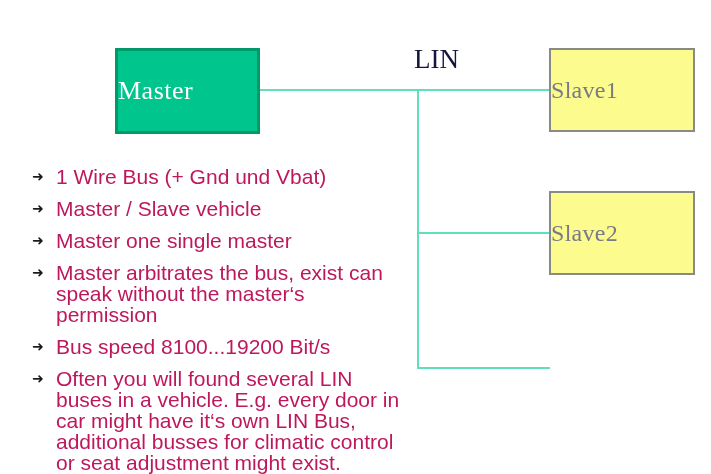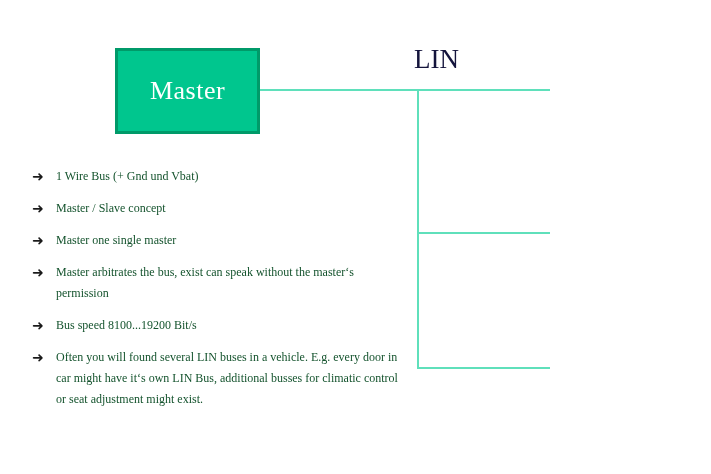--- a/index.html
+++ b/index.html
@@ -21,21 +21,20 @@
     width: 711px;
     height: 474px;
   }
 
   
   .node {
     position: absolute;
     box-sizing: border-box;
     display: flex;
     align-items: center;
-    justify-content: center;
     font-family: "Liberation Serif", "DejaVu Serif", serif;
   }
 
   .node-master {
     left: 107px;
     top: 48px;
     width: 145px;
     height: 86px;
     background: #00c68e;
     border: 3px solid #009a69;
@@ -104,56 +103,62 @@
   .bullet-marker {
     flex: 0 0 auto;
     width: 24px;
     color: #1a1a1a;
     font-size: 14px;
     line-height: 21px;
     font-family: "DejaVu Sans", sans-serif;
   }
   .bullet-text {
     flex: 1 1 auto;
-    color: #14532d;
-    font-size: 12px;
+    color: #be185d;
+    font-size: 21px;
     line-height: 21px;
-    font-family: Liberation Serif, serif;
+    font-family: Liberation Sans, sans-serif;
   }
 </style>
 </head>
 <body>
 
 <div class="slide">
 
   <div class="wire wire-h wire-master-trunk"></div>
   <div class="wire wire-v wire-trunk-vert"></div>
   <div class="wire wire-h wire-trunk-slave1"></div>
   <div class="wire wire-h wire-trunk-slave2"></div>
   <div class="wire wire-h wire-trunk-slave3"></div>
 
   <div class="lin-label">LIN</div>
 
   <div class="node node-master">
     <span>Master</span>
   </div>
 
+  <div class="node node-slave node-slave1">
+    <span>Slave1</span>
+  </div>
 
+  <div class="node node-slave node-slave2">
+    <span>Slave2</span>
+  </div>
 
 
   <div class="bullet-list">
 
     <div class="bullet-item">
       <span class="bullet-marker">➜</span>
       <span class="bullet-text">1 Wire Bus (+ Gnd und Vbat)</span>
     </div>
 
     <div class="bullet-item">
       <span class="bullet-marker">➜</span>
-      <span class="bullet-text">Master / Slave concept</span>
+      <span class="bullet-text">Master / Slave vehicle</span>
     </div>
 
     <div class="bullet-item">
       <span class="bullet-marker">➜</span>
       <span class="bullet-text">Master one single master</span>
     </div>
 
     <div class="bullet-item">
       <span class="bullet-marker">➜</span>
       <span class="bullet-text">Master arbitrates the bus, exist can speak without the master‘s permission</span>

